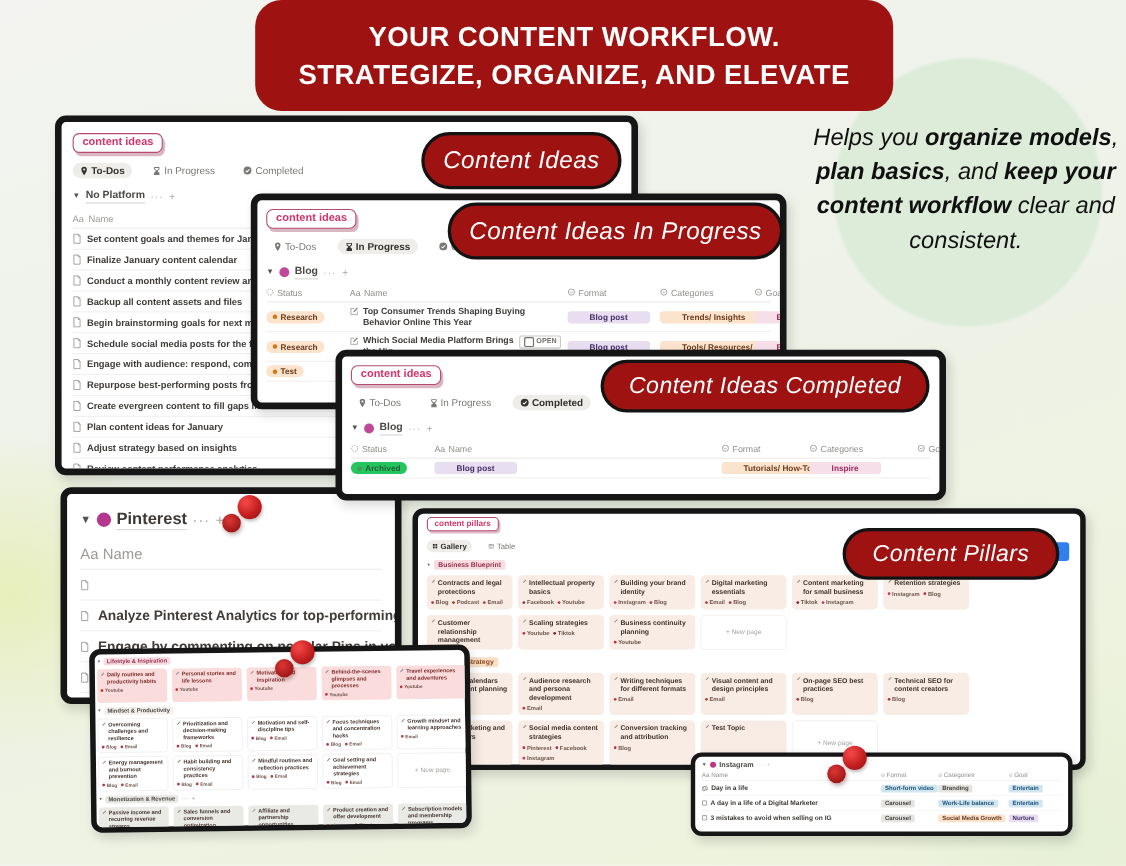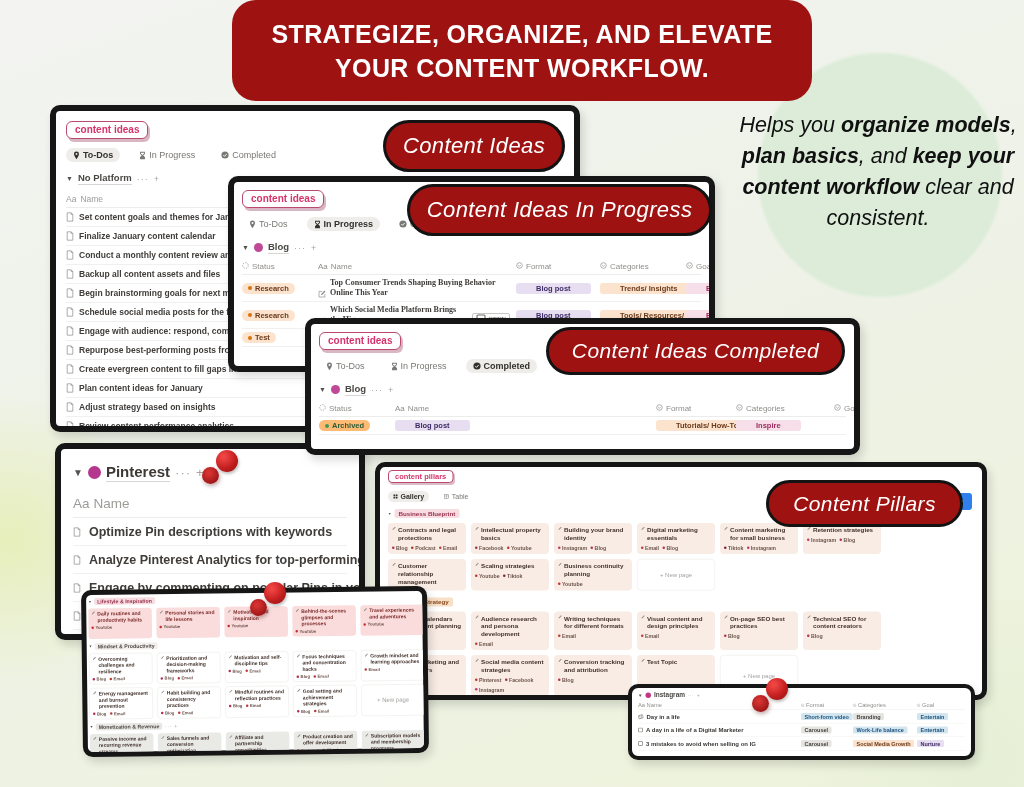--- a/index.html
+++ b/index.html
@@ -59,28 +59,28 @@
   .lrow{display:flex;align-items:center;gap:5px;border-bottom:1px solid #f1f0ee;height:18px;
     font-size:8.5px;font-weight:600;color:#3f3c39;white-space:nowrap;}
   .licon{color:#8f8d8a;display:inline-flex;flex:none;}
   
   .thdr,.trow{display:grid;column-gap:6px;align-items:center;}
   .g-ip{grid-template-columns:70px 192px 78px 80px 1fr;}
   .g-cp{grid-template-columns:70px 255px 74px 92px 1fr;}
   .thdr{color:#908e8a;font-size:8px;margin-top:8px;border-bottom:1px solid #ececea;padding-bottom:3px;}
   .hcell{display:flex;gap:3px;align-items:center;white-space:nowrap;}
   .trow{border-bottom:1px solid #f1f0ee;font-size:8px;font-weight:600;color:#3f3c39;padding:3px 0;}
-  .ncell{display:flex;gap:4px;align-items:flex-end;line-height:1.25;font-family:Liberation Serif, serif;}
+  .ncell{display:flex;gap:4px;align-items:flex-start;line-height:1.25;}
   .pill{display:inline-block;border-radius:3px;padding:1px 20px;font-size:7.5px;font-weight:600;white-space:nowrap;}
   .spill{display:inline-flex;align-items:center;gap:3px;border-radius:8px;padding:1px 6px;font-size:7.5px;font-weight:600;}
   .sdot{width:4px;height:4px;border-radius:50%;display:inline-block;}
   .pl-orange{background:#fbe3cd;color:#6b3a1c;}
   .pl-purple{background:#e7def1;color:#3f2d66;}
   .pl-pink{background:#f6dfe9;color:#9c2a5e;}
-  .pl-green{background:#fdba74;color:#2a5b37;}
+  .pl-green{background:#22c55e;color:#2a5b37;}
   .pl-blue{background:#d3e5ef;color:#1c537e;}
   .pl-gray{background:#e5e4e1;color:#44423f;}
   .openbtn{display:inline-flex;align-items:center;gap:2px;border:1px solid #c9c7c3;border-radius:2px;
     color:#73716d;font-size:6.5px;font-weight:700;padding:0 3px;background:#fff;flex:none;}
   
   #w-pinterest .grow{margin-top:6px;}
   #w-pinterest .gname{font-size:15px;color:#3c3936;}
   #w-pinterest .tri{font-size:10px;}
   #w-pinterest .gdot{width:13px;height:13px;}
   #w-pinterest .gctl{font-size:13px;}
@@ -146,22 +146,22 @@
     background:radial-gradient(circle at 35% 30%, #ef4444 8%, #c41f1f 55%, #8c1010 100%);
     box-shadow:1px 2px 3px rgba(0,0,0,.25);}
   .pin .ball-side{position:absolute;width:17px;height:17px;border-radius:50%;left:4px;bottom:4px;
     background:radial-gradient(circle at 40% 35%, #d63232 10%, #8e0f0f 90%);
     box-shadow:1px 2px 4px rgba(60,0,0,.35);}
 </style>
 </head>
 <body>
 
 <div class="banner">
+  <div>YOUR CONTENT WORKFLOW.</div>
   <div>STRATEGIZE, ORGANIZE, AND ELEVATE</div>
-  <div>YOUR CONTENT WORKFLOW.</div>
 </div>
 
 <div class="tagline" id="tagline"><span>Helps you </span><b>organize models</b><span>, </span><b>plan basics</b><span>, and </span><b>keep your content workflow</b><span> clear and consistent.</span></div>
 
 <div class="callout" id="c-todos">Content Ideas</div>
 <div class="callout" id="c-inprogress">Content Ideas In Progress</div>
 <div class="callout" id="c-completed">Content Ideas Completed</div>
 <div class="callout" id="c-pillars">Content Pillars</div>
 
 <section class="window" id="w-todos">
@@ -552,21 +552,20 @@
         <span>Name</span>
       </div>
     <div id="pt-list">
         <div class="lrow">
           <span class="licon">
             <svg viewBox="0 0 10 12" width="8" height="10">
               <path d="M1.5.8h5l2 2v8.4h-7z" fill="none" stroke="currentColor" stroke-width=".9"></path>
               <path d="M6.5.8v2h2" fill="none" stroke="currentColor" stroke-width=".9"></path>
             </svg>
           </span>
-          <span>Optimize Pin descriptions with keywords</span>
         </div>
         <div class="lrow">
           <span class="licon">
             <svg viewBox="0 0 10 12" width="8" height="10">
               <path d="M1.5.8h5l2 2v8.4h-7z" fill="none" stroke="currentColor" stroke-width=".9"></path>
               <path d="M6.5.8v2h2" fill="none" stroke="currentColor" stroke-width=".9"></path>
             </svg>
           </span>
           <span>Analyze Pinterest Analytics for top-performing Pins</span>
         </div>

